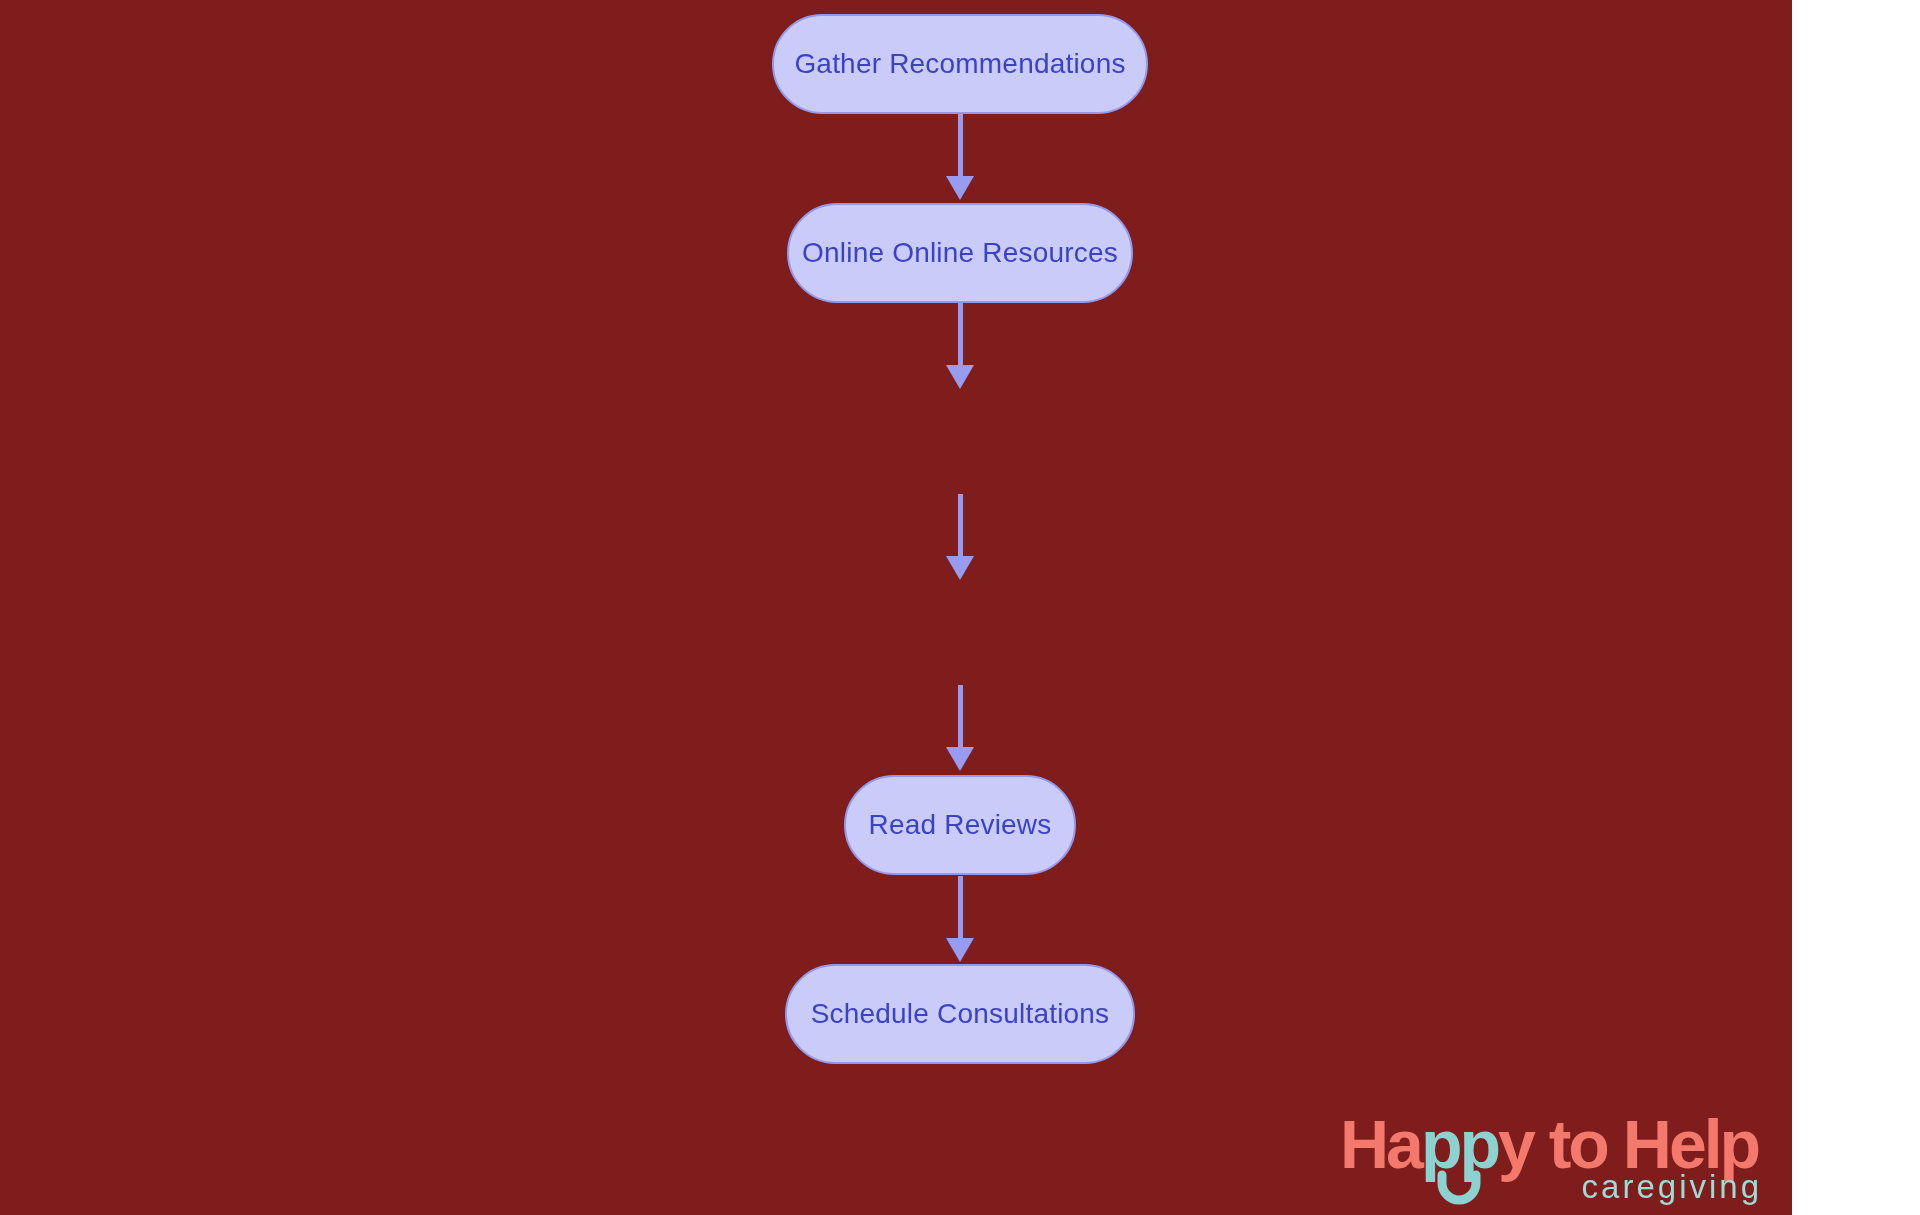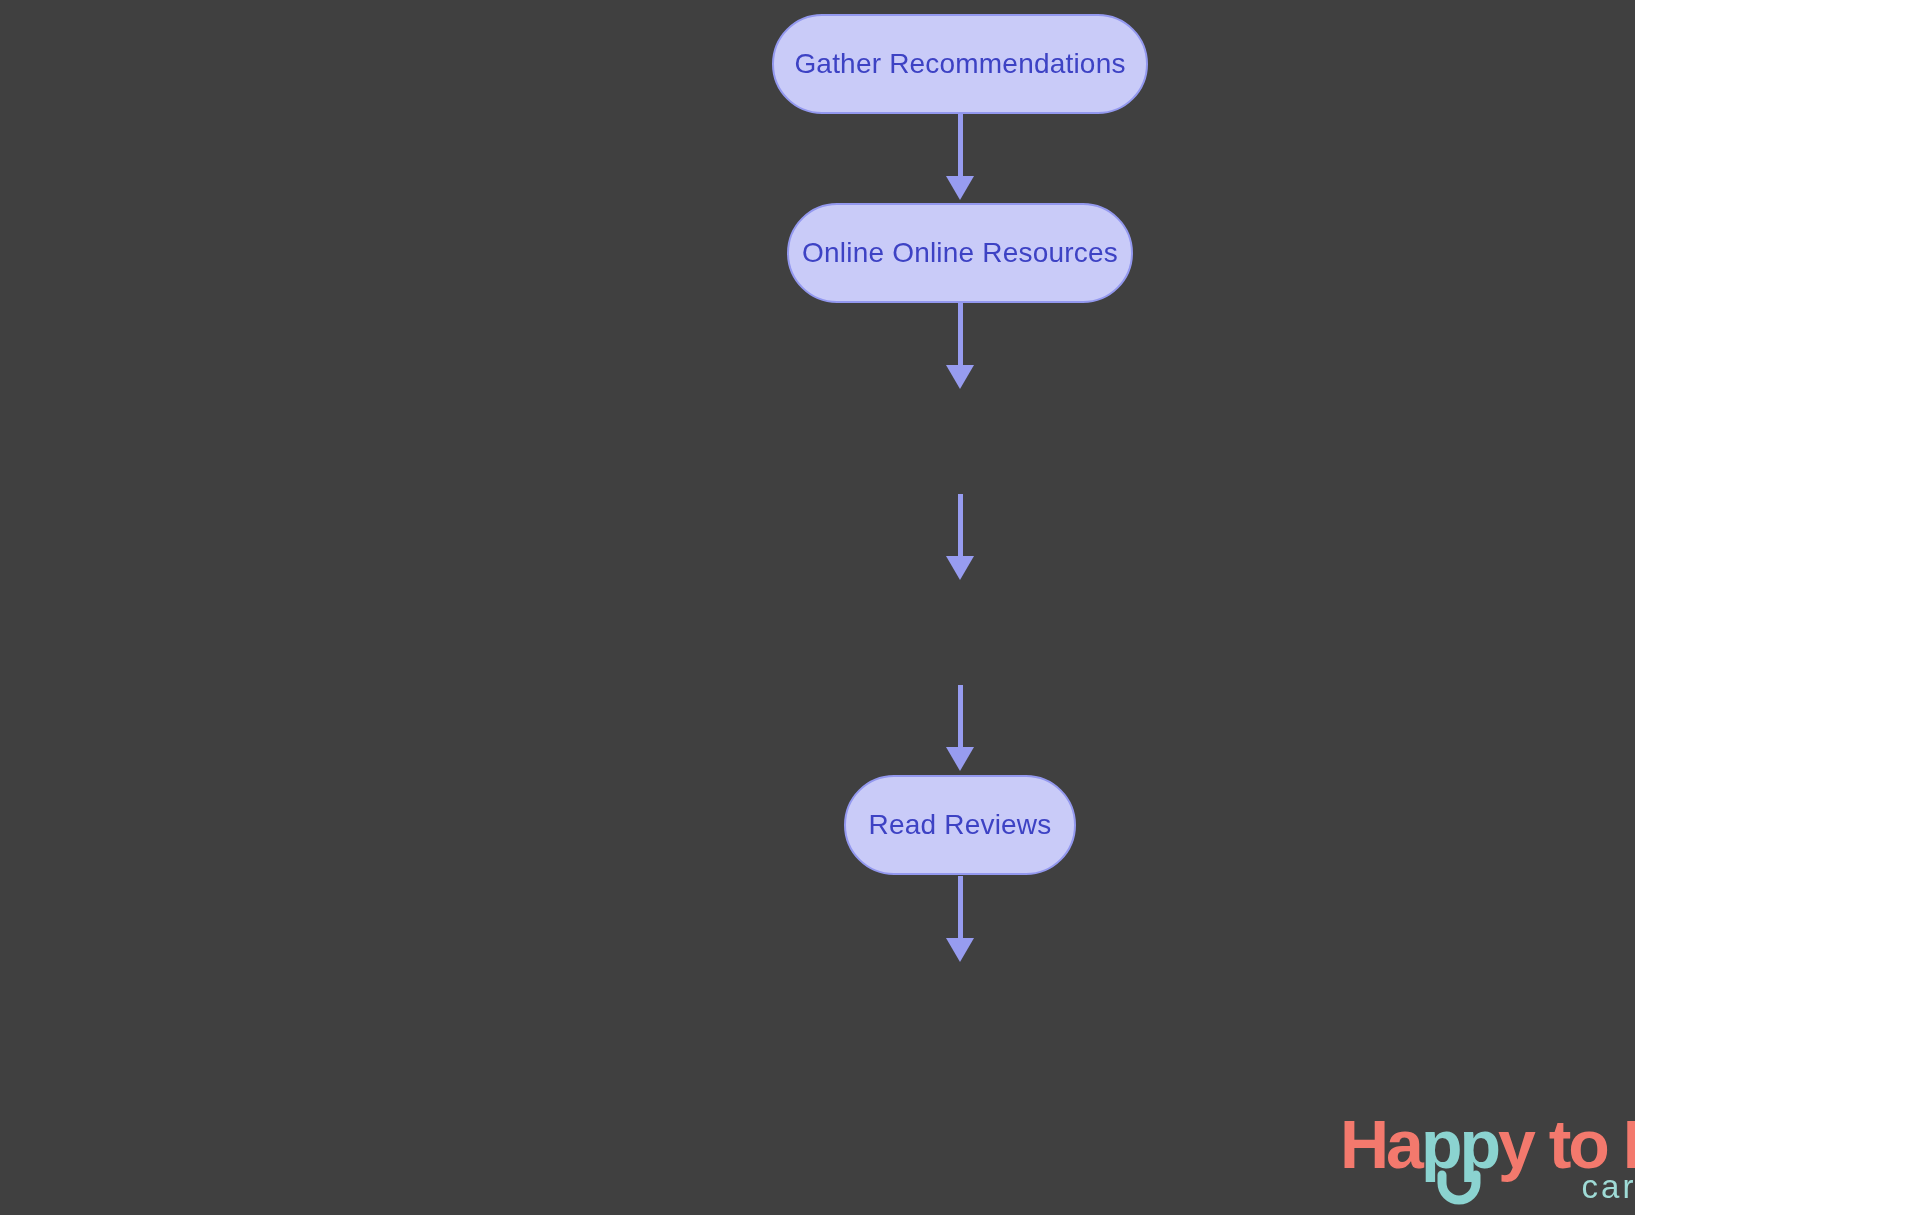--- a/index.html
+++ b/index.html
@@ -8,22 +8,22 @@
     --node-text:#3d42c4;
     --arrow:#979cf0;
     --coral:#f3796d;
     --teal:#8bd3d0;
     --teal-light:#9fdbd6;
   }
   *{margin:0;padding:0;box-sizing:border-box;}
   html,body{background:#ffffff;}
   .canvas{
     position:relative;
-    width:1635px;height:1215px;
-    background:#404040;
+    width:1792px;height:1215px;
+    background:#7f1d1d;
     font-family:"Liberation Sans","DejaVu Sans",sans-serif;
     overflow:hidden;
   }
   
   .flow-node{
     position:absolute;
     height:100px;
     border-radius:50px;
     background:var(--node-fill);
     border:2px solid var(--node-border);
@@ -101,20 +101,23 @@
 
   <div class="flow-node n1">
     <span>Gather Recommendations</span>
   </div>
   <div class="flow-node n2">
     <span>Online Online Resources</span>
   </div>
   <div class="flow-node n5">
     <span>Read Reviews</span>
   </div>
+  <div class="flow-node n6">
+    <span>Schedule Consultations</span>
+  </div>
 
   <div class="flow-arrow a1">
     <div class="arrow-stem"></div>
     <div class="arrow-head"></div>
   </div>
   <div class="flow-arrow a2">
     <div class="arrow-stem"></div>
     <div class="arrow-head"></div>
   </div>
   <div class="flow-arrow a3">

